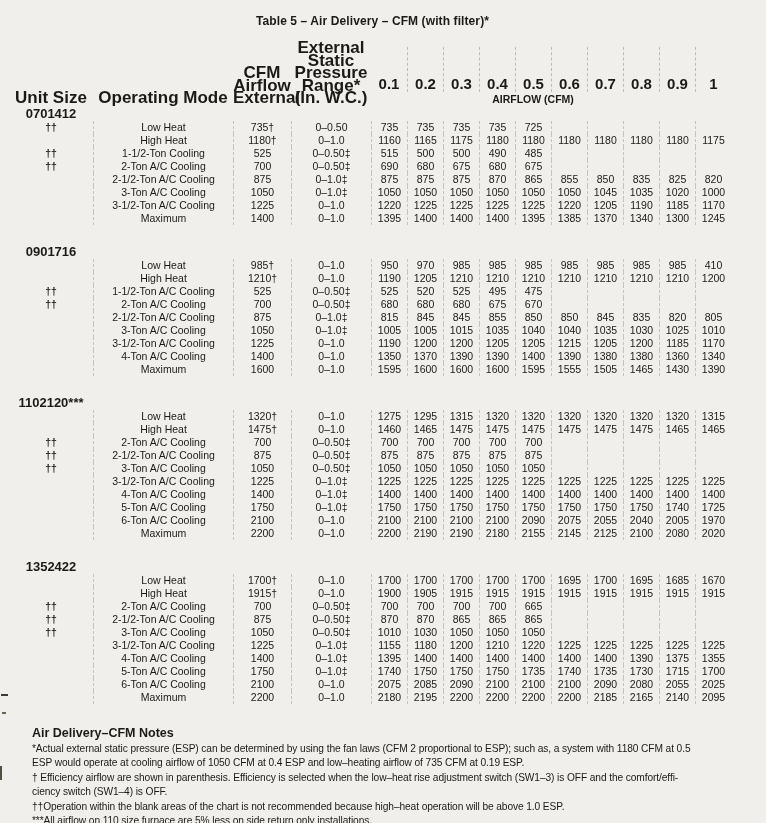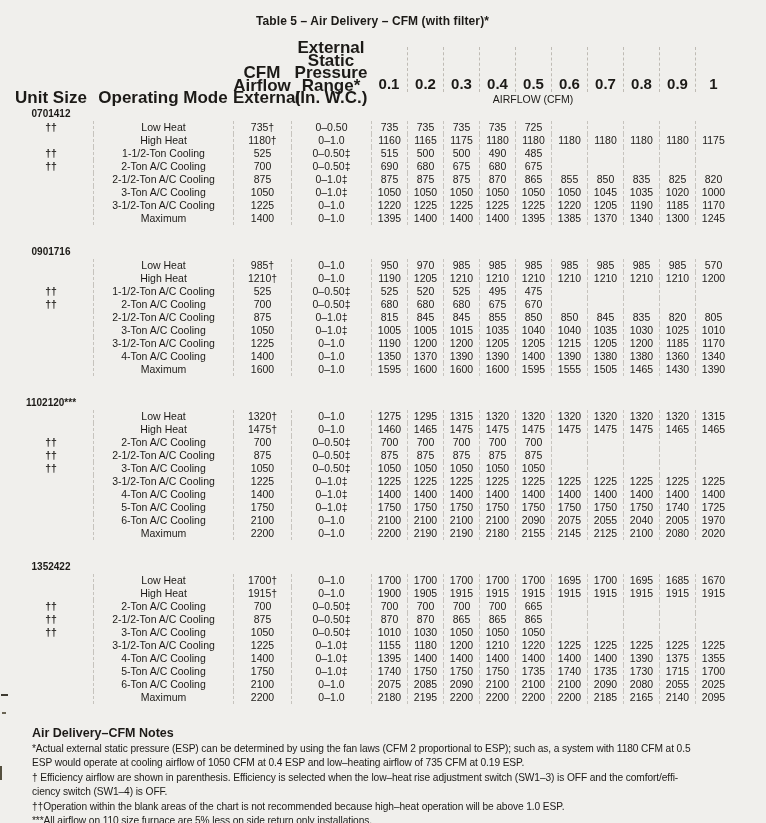--- a/index.html
+++ b/index.html
@@ -46,34 +46,34 @@
   .tick{
     font-weight:bold;
     font-size:15px;
     text-align:center;
     padding-top:28px; 
     border-left:1px dashed rgba(130,124,112,.45);
   }
   .tick:first-child{border-left:none;}
   .airflow-label{
     font-size:10.5px;
-    font-weight:normal;
+    font-weight:bold;
     text-align:center;
     transform:translateX(-28px);
     line-height:12px;
     margin-top:1px;
     padding-left:20px;
   }
   
   .table-section{margin-top:20px;}
   .table-section:first-child{margin-top:0;}
   .unit-row{height:14px;align-items:center;}
   .unit-num{
     font-weight:bold;
-    font-size:10px;
+    font-size:13px;
     line-height:14px;
   }
   .data-row{height:13px;align-items:center;}
   .data-row > div{
     font-size:10.5px;
     line-height:13px;
     height:13px;
     white-space:nowrap;
   }
   .flag{font-weight:bold;font-size:11.5px;}
@@ -290,21 +290,21 @@
             <div class="c-esp">0–1.0</div>
             <div class="c-val">950</div>
             <div class="c-val">970</div>
             <div class="c-val">985</div>
             <div class="c-val">985</div>
             <div class="c-val">985</div>
             <div class="c-val">985</div>
             <div class="c-val">985</div>
             <div class="c-val">985</div>
             <div class="c-val">985</div>
-            <div class="c-val">570</div>
+            <div class="c-val">410</div>
           </div>
           <div class="row data-row">
             <div class="c-unit flag"></div>
             <div class="c-mode">High Heat</div>
             <div class="c-set">1210†</div>
             <div class="c-esp">0–1.0</div>
             <div class="c-val">1190</div>
             <div class="c-val">1205</div>
             <div class="c-val">1210</div>
             <div class="c-val">1210</div>

